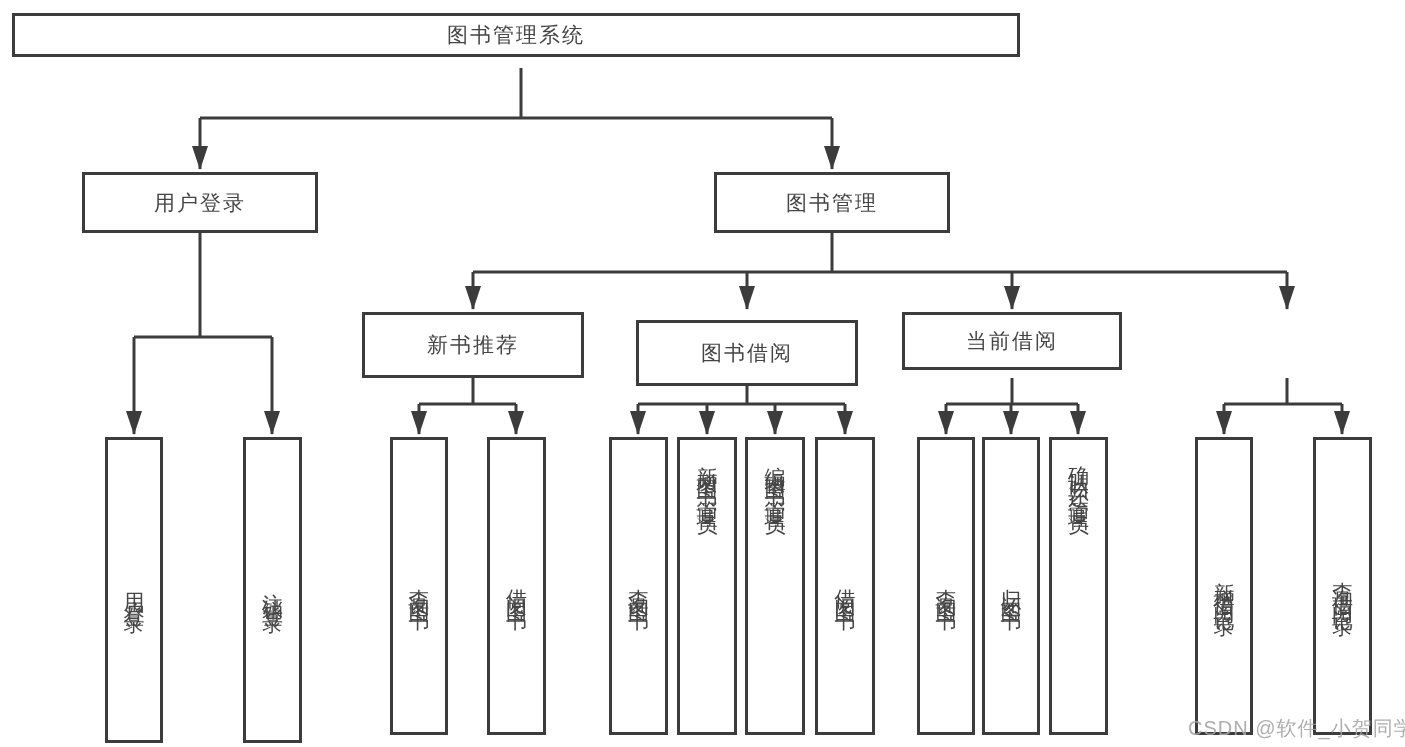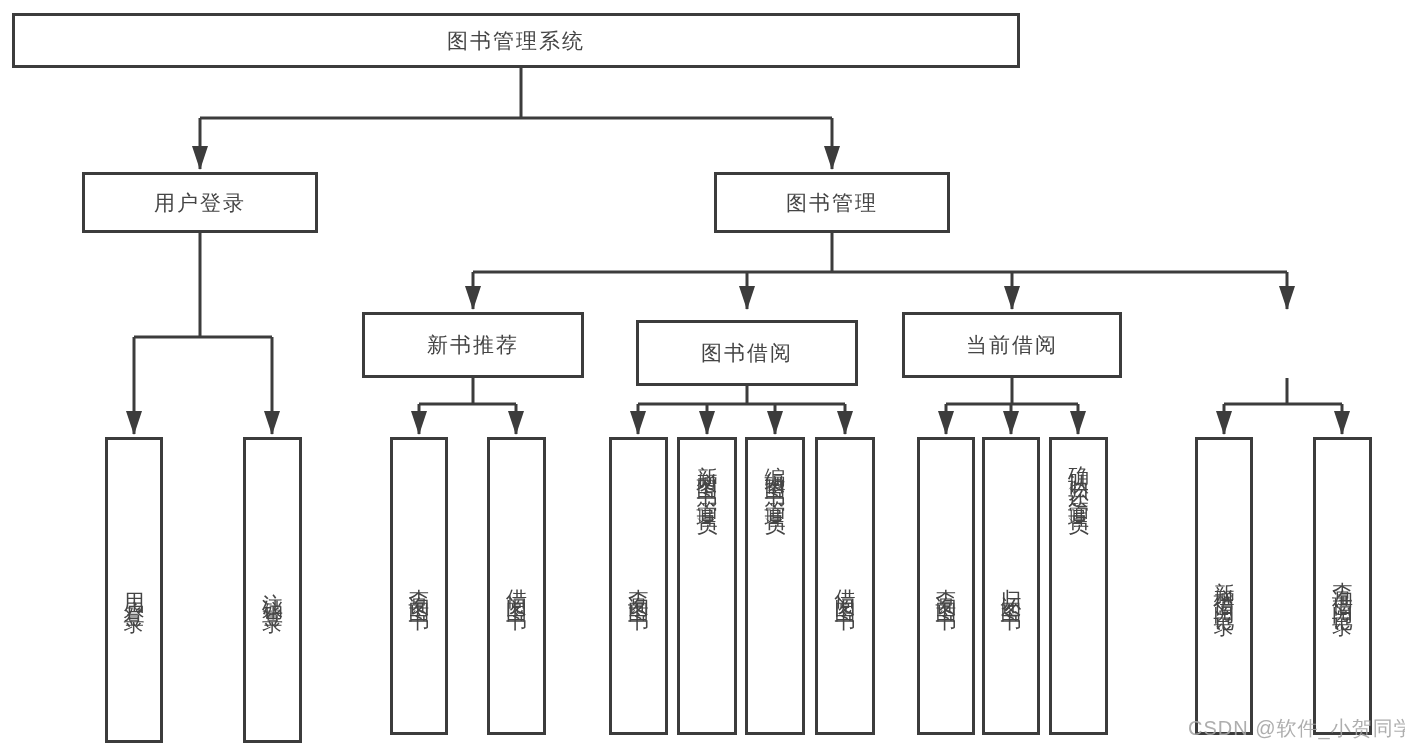--- a/index.html
+++ b/index.html
@@ -96,38 +96,38 @@
       <line x1="946" y1="404" x2="946" y2="434" marker-end="url(#arrow)"></line>
       <line x1="1011" y1="404" x2="1011" y2="434" marker-end="url(#arrow)"></line>
       <line x1="1078" y1="404" x2="1078" y2="434" marker-end="url(#arrow)"></line>
 
       <path d="M1287,378 V404 M1224,404 H1342"></path>
       <line x1="1224" y1="404" x2="1224" y2="434" marker-end="url(#arrow)"></line>
       <line x1="1342" y1="404" x2="1342" y2="434" marker-end="url(#arrow)"></line>
     </g>
   </svg>
 
-  <div class="node h" style="left:12px; top:13px; width:1008px; height:55px;">
+  <div class="node h" style="left:12px; top:13px; width:1008px; height:44px;">
     <span>图书管理系统</span>
   </div>
 
   <div class="node h" style="left:82px; top:172px; width:236px; height:61px;">
     <span>用户登录</span>
   </div>
   <div class="node h" style="left:362px; top:312px; width:222px; height:66px;">
     <span>新书推荐</span>
   </div>
 
   <div class="node h" style="left:714px; top:172px; width:236px; height:61px;">
     <span>图书管理</span>
   </div>
   <div class="node h" style="left:636px; top:320px; width:222px; height:66px;">
     <span>图书借阅</span>
   </div>
-  <div class="node h" style="left:902px; top:312px; width:220px; height:66px;">
+  <div class="node h" style="left:902px; top:312px; width:220px; height:58px;">
     <span>当前借阅</span>
   </div>
 
   <div class="node v" style="left:105px; top:437px; width:58px; height:306px;">
     <span>用户登录</span>
   </div>
   <div class="node v" style="left:243px; top:437px; width:59px; height:306px;">
     <span>注销登录</span>
   </div>
 

